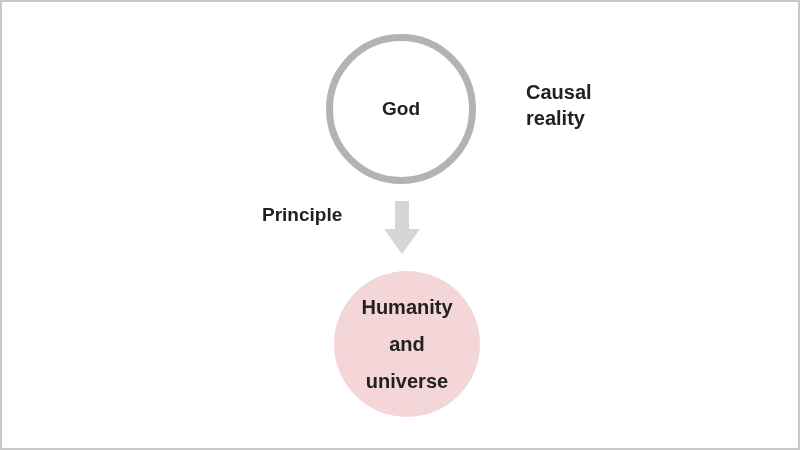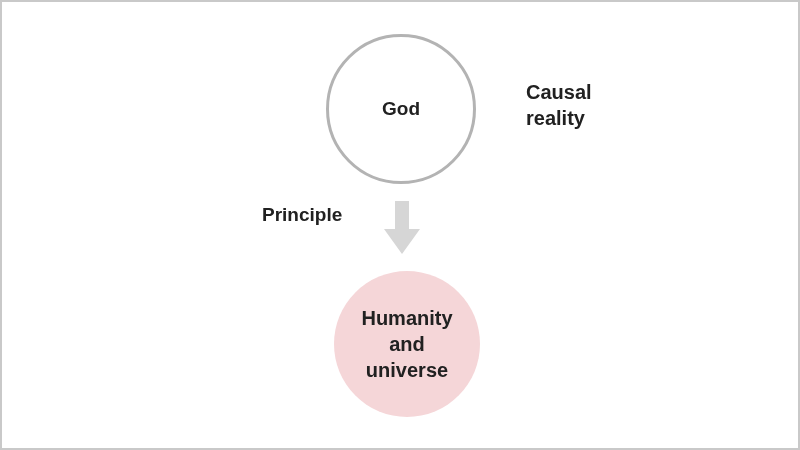--- a/index.html
+++ b/index.html
@@ -23,31 +23,31 @@
     display: flex;
     align-items: center;
     justify-content: center;
     text-align: center;
     box-sizing: border-box;
     font-weight: 700;
   }
   .node-cause {
     left: 324px; top: 32px;
     width: 150px; height: 150px;
-    border: 3px solid #0f172a;
+    border: 7px solid #0f172a;
     background: #ffffff;
     font-size: 19px;
     line-height: 24px;
   }
   .node-effect {
     left: 332px; top: 269px;
     width: 146px; height: 146px;
     background: #f5d6d8;
     font-size: 20px;
-    line-height: 26px;
+    line-height: 37px;
     white-space: pre-line;
   }
   .annotation {
     position: absolute;
     font-size: 20px;
     line-height: 26px;
     font-weight: 700;
     white-space: pre-line;
   }
   .annotation-cause { left: 524px; top: 77px; }

